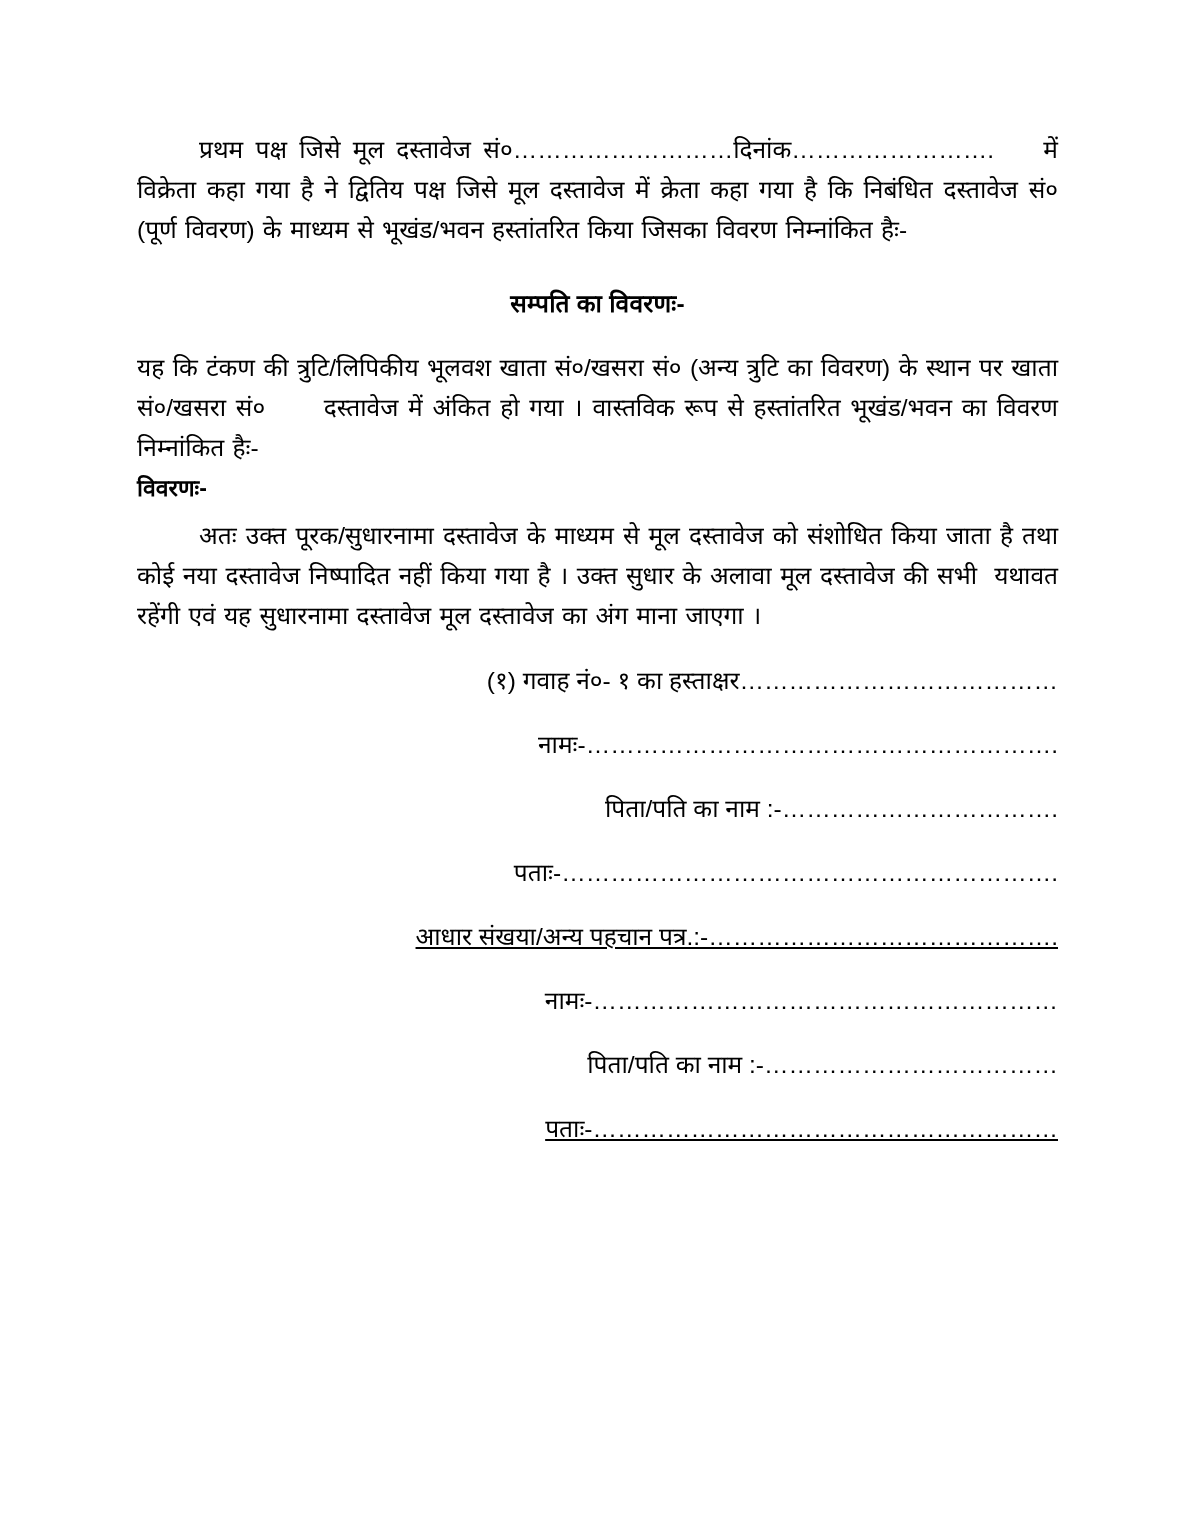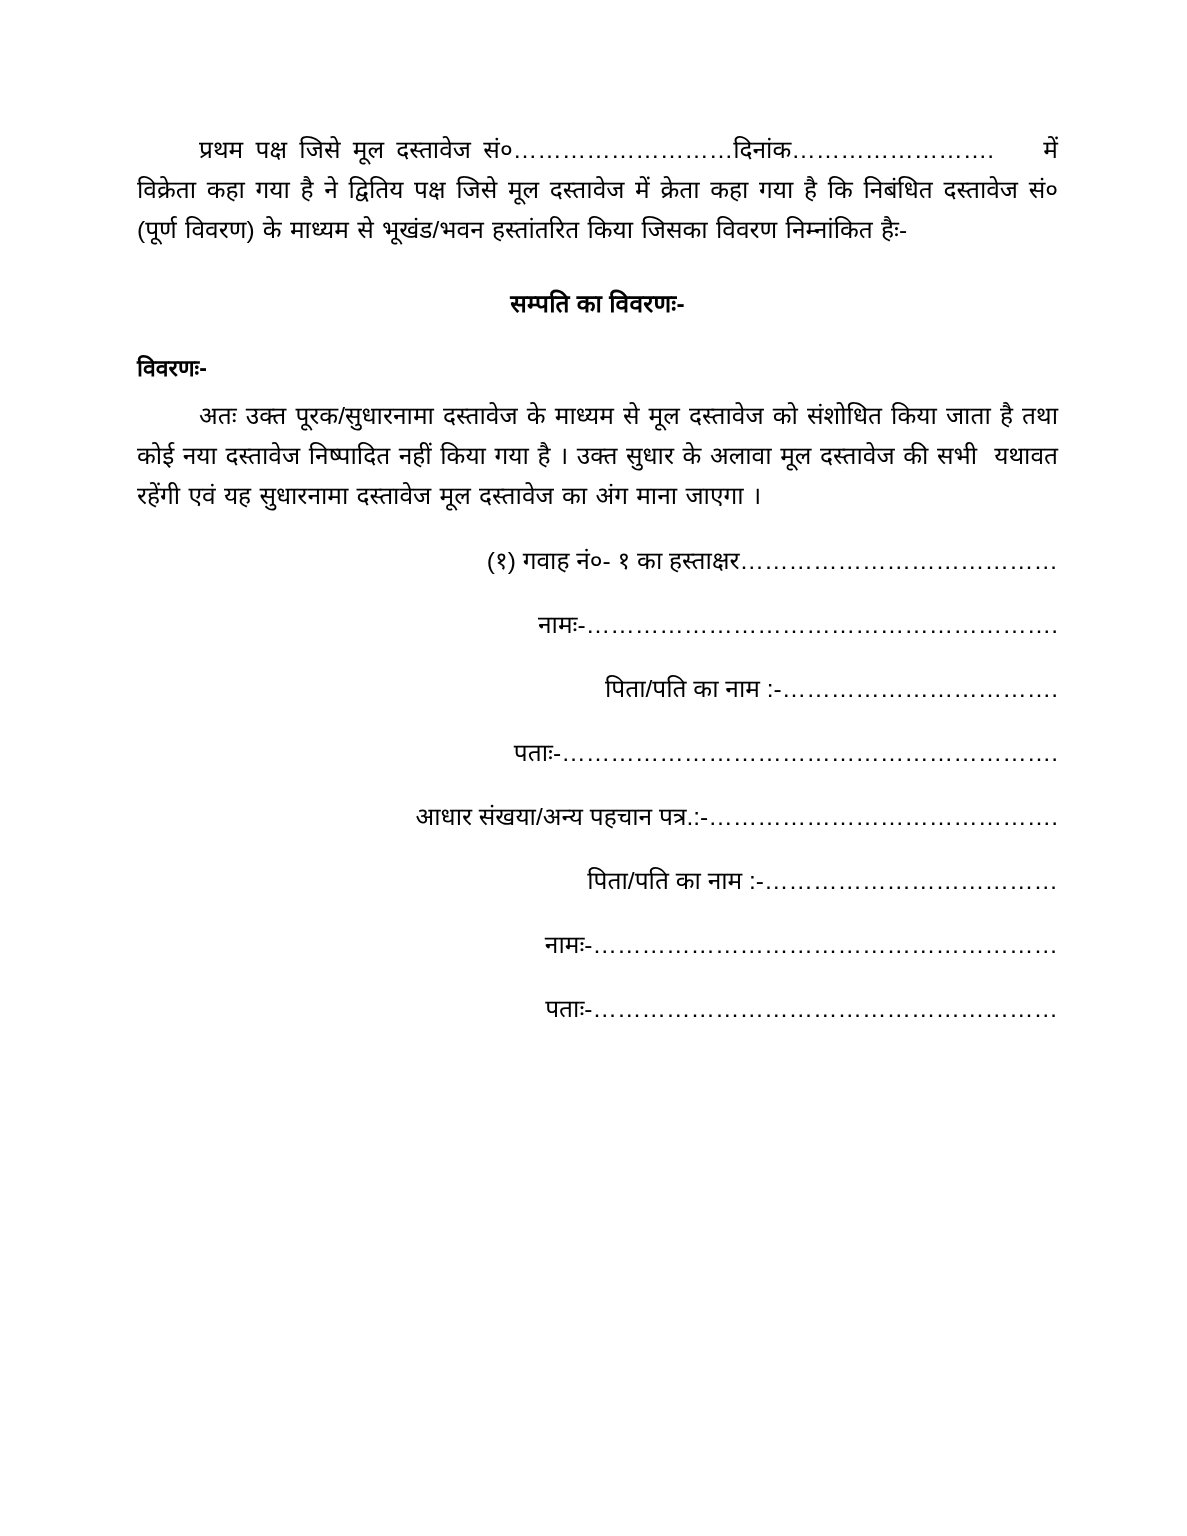--- a/index.html
+++ b/index.html
@@ -69,55 +69,56 @@
     margin: 0;
     text-align: right;
     white-space: pre-wrap;
   }
   
   .sp-8  { height: 8px;  }
   .sp-24 { height: 24px; }
   .sp-25 { height: 25px; }
   .sp-34 { height: 34px; }
   .witness-block .field-line { margin-bottom: 24px; }
-  .witness-block .field-line:last-child { margin-bottom: 0; }
+  .witness-block .field-line:last-child { margin-bottom: 0; text-decoration: underline; }
 </style>
 </head>
 <body>
 
 <div class="page">
   <div class="doc-body">
 
     <p class="para indent-first last-line-left">प्रथम पक्ष जिसे मूल दस्तावेज सं०………………………दिनांक…………………….    में विक्रेता कहा गया है ने द्वितिय पक्ष जिसे मूल दस्तावेज में क्रेता कहा गया है कि निबंधित दस्तावेज सं० (पूर्ण विवरण) के माध्यम से भूखंड/भवन हस्तांतरित किया जिसका विवरण निम्नांकित हैः-</p>
 
     <div class="sp-34"></div>
 
     <p class="heading">सम्पति का विवरणः-</p>
 
     <div class="sp-24"></div>
 
+    <p class="para last-line-left">यह कि टंकण की त्रुटि/लिपिकीय भूलवश खाता सं०/खसरा सं० (अन्य त्रुटि का विवरण) के स्थान पर खाता सं०/खसरा सं०      दस्तावेज में अंकित हो गया । वास्तविक रूप से हस्तांतरित भूखंड/भवन का विवरण निम्नांकित हैः-</p>
 
     <p class="plain-line">विवरणः-</p>
 
     <div class="sp-8"></div>
 
     <p class="para indent-first last-line-left">अतः उक्त पूरक/सुधारनामा दस्तावेज के माध्यम से मूल दस्तावेज को संशोधित किया जाता है तथा कोई नया दस्तावेज निष्पादित नहीं किया गया है । उक्त सुधार के अलावा मूल दस्तावेज की सभी  यथावत रहेंगी एवं यह सुधारनामा दस्तावेज मूल दस्तावेज का अंग माना जाएगा ।</p>
 
     <div class="sp-25"></div>
 
     <div class="witness-block">
       <p class="field-line">(१) गवाह नं०- १ का हस्ताक्षर…………………………………</p>
       <p class="field-line">नामः-………………………………………………….</p>
       <p class="field-line">पिता/पति का नाम :-…………………………….</p>
       <p class="field-line">पताः-…………………………………………………….</p>
       <p class="field-line">आधार संखया/अन्य पहचान पत्र.:-…………………………………….</p>
     </div>
 
     <div class="sp-24"></div>
 
     <div class="witness-block">
+      <p class="field-line">नामः-…………………………………………………</p>
       <p class="field-line">पिता/पति का नाम :-………………………………</p>
-      <p class="field-line">नामः-…………………………………………………</p>
       <p class="field-line">पताः-…………………………………………………</p>
     </div>
 
   </div>
 </div>
 
 </body></html>

